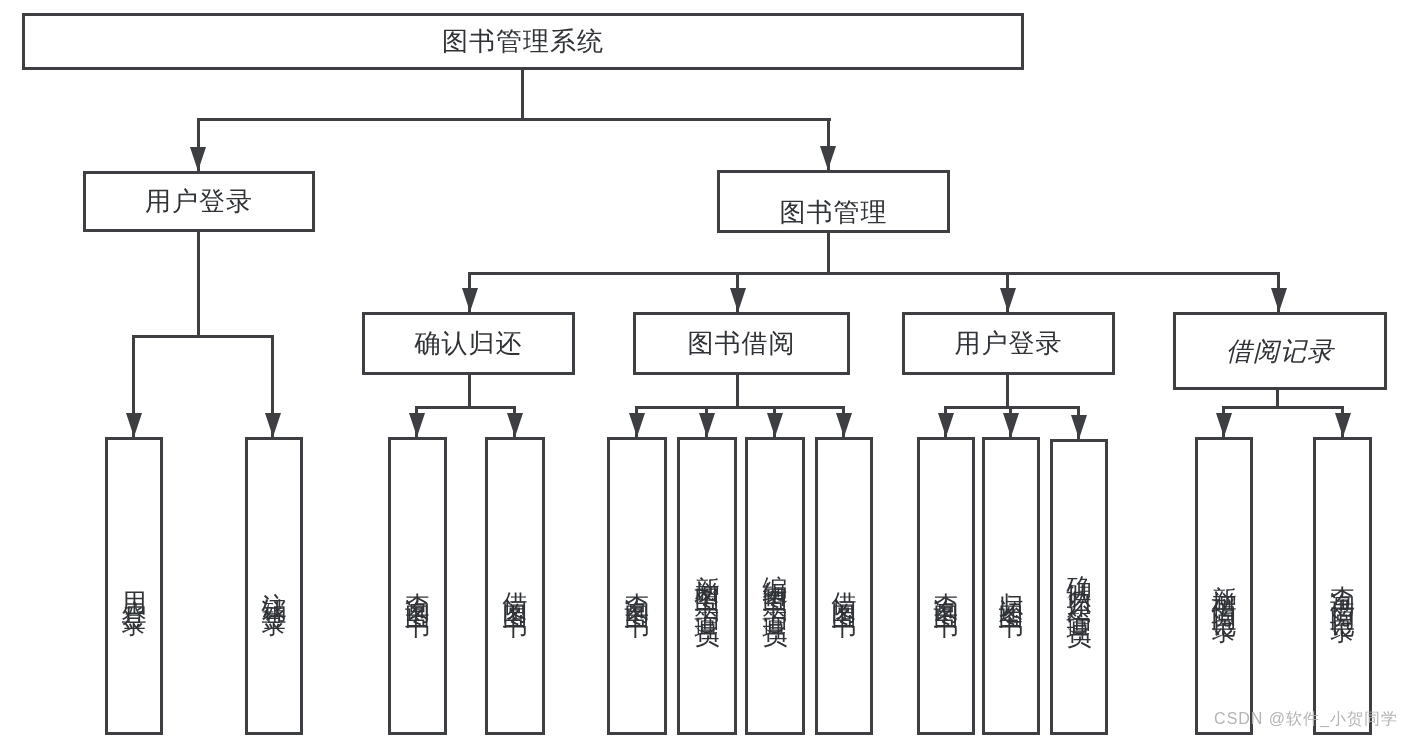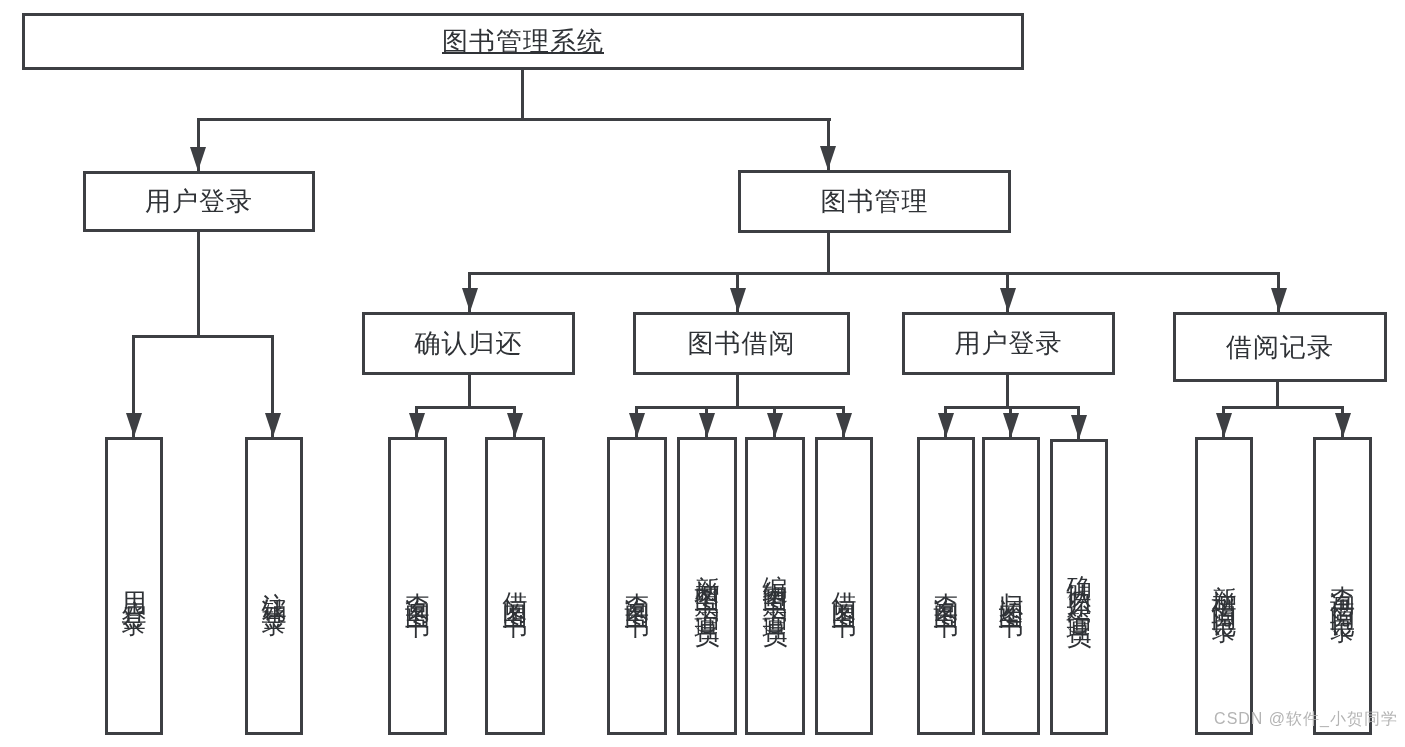--- a/index.html
+++ b/index.html
@@ -57,41 +57,41 @@
     letter-spacing: 1px;
     z-index: 4;
     white-space: nowrap;
   }
 </style>
 </head>
 <body>
 
 <div class="canvas">
 
-  <div class="node hnode" style="left:22px; top:13px; width:1002px; height:57px;text-decoration:underline;">
+  <div class="node hnode" style="left:22px; top:13px; width:1002px; height:57px;">
     <span>图书管理系统</span>
   </div>
 
   <div class="node hnode" style="left:83px; top:171px; width:232px; height:61px;">
     <span>用户登录</span>
   </div>
-  <div class="node hnode" style="left:738px; top:170px; width:273px; height:63px;">
+  <div class="node hnode" style="left:717px; top:170px; width:233px; height:63px;align-items:flex-end;">
     <span>图书管理</span>
   </div>
 
   <div class="node hnode" style="left:362px; top:312px; width:213px; height:63px;">
     <span>确认归还</span>
   </div>
   <div class="node hnode" style="left:633px; top:312px; width:217px; height:63px;">
     <span>图书借阅</span>
   </div>
   <div class="node hnode" style="left:902px; top:312px; width:213px; height:63px;">
     <span>用户登录</span>
   </div>
-  <div class="node hnode" style="left:1173px; top:312px; width:214px; height:70px;">
+  <div class="node hnode" style="left:1173px; top:312px; width:214px; height:78px;font-style:italic;">
     <span>借阅记录</span>
   </div>
 
   <div class="node vnode" style="left:105px; top:437px; width:58px; height:298px;">
     <span>用户登录</span>
   </div>
   <div class="node vnode" style="left:245px; top:437px; width:58px; height:298px;">
     <span>注销登录</span>
   </div>
 

